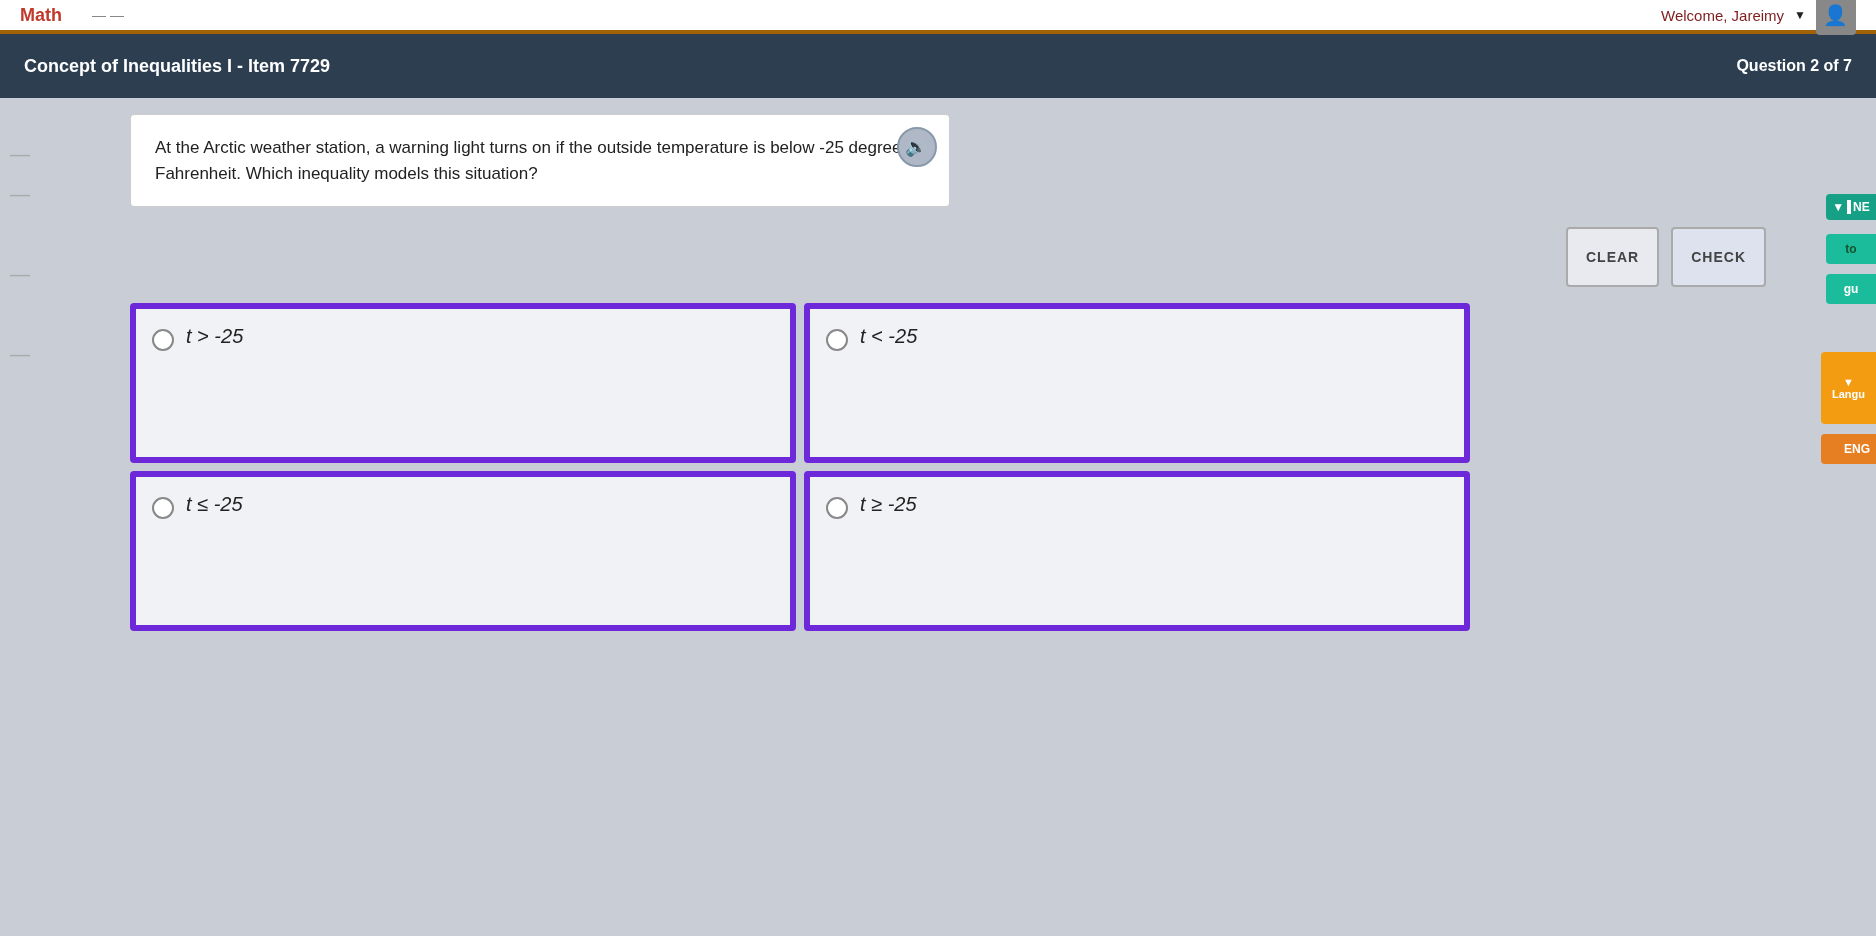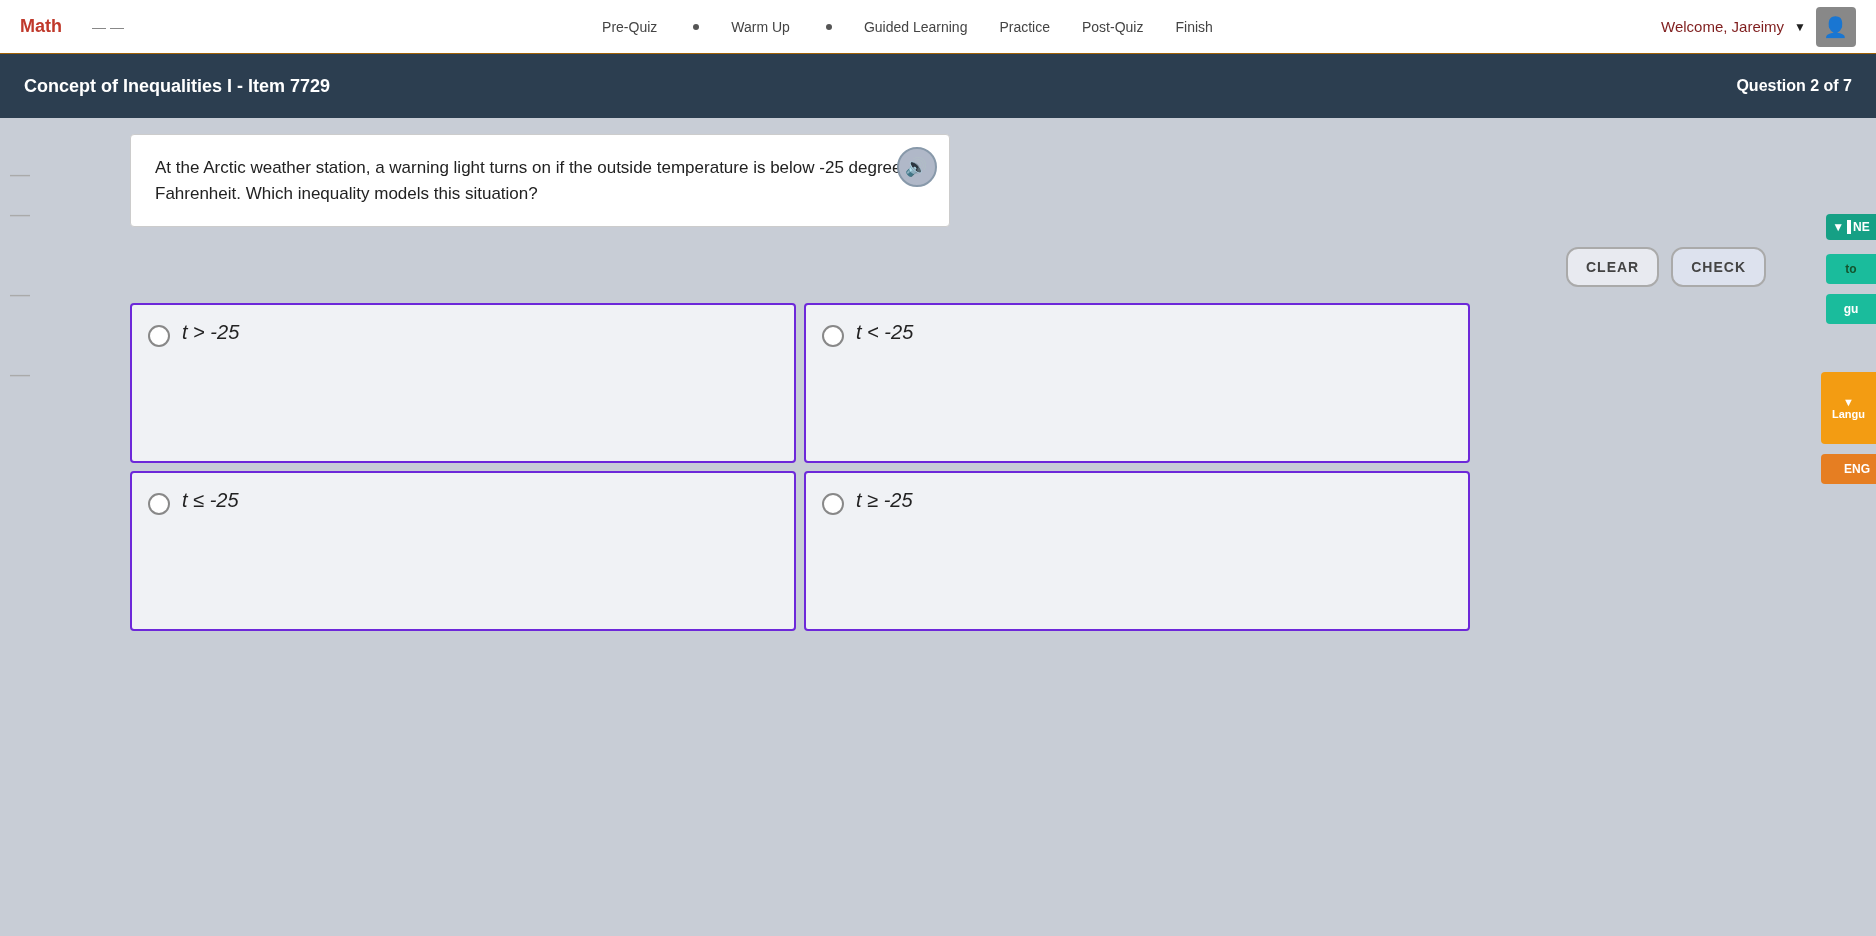--- a/index.html
+++ b/index.html
@@ -7,25 +7,25 @@
       font-family: Arial, sans-serif;
       background: #c8cdd6;
       width: 1876px;
       min-height: 936px;
       overflow: hidden;
     }
 
     
     .top-nav {
       background: #ffffff;
-      height: 54px;
+      height: 34px;
       display: flex;
       align-items: center;
       padding: 0 20px;
-      border-bottom: 1px solid #a16207;
+      border-bottom: 4px solid #a16207;
       position: relative;
     }
     .nav-math {
       color: #c0392b;
       font-weight: bold;
       font-size: 18px;
       margin-right: 30px;
     }
     .nav-dashes {
       color: #888;
@@ -154,23 +154,23 @@
 
     
     .buttons-row {
       display: flex;
       justify-content: flex-end;
       gap: 12px;
       margin-bottom: 16px;
       padding-right: 40px;
     }
     .btn-clear, .btn-check {
-      padding: 10px 18px;
+      padding: 20px 18px;
       border: 2px solid #aaa;
-      border-radius: 12px;
+      border-radius: 4px;
       background: #e8eaf0;
       color: #444;
       font-size: 14px;
       font-weight: bold;
       cursor: pointer;
       letter-spacing: 1px;
     }
     .btn-check {
       background: #dde2ee;
     }
@@ -178,21 +178,21 @@
     
     .answer-grid {
       display: grid;
       grid-template-columns: 1fr 1fr;
       grid-template-rows: auto auto;
       gap: 8px;
       max-width: 1340px;
     }
     .answer-option {
       background: #f0f2f5;
-      border: 2px solid #6d28d9;
+      border: 6px solid #6d28d9;
       border-radius: 4px;
       min-height: 160px;
       display: flex;
       align-items: flex-start;
       padding: 16px 16px;
       position: relative;
       cursor: pointer;
     }
     .radio-btn {
       width: 22px;
@@ -225,32 +225,20 @@
       flex-shrink: 0;
     }
   </style>
 </head>
 <body>
 
 <div class="top-nav">
   <span class="nav-math">Math</span>
   <span class="nav-dashes">— —</span>
 
-  <div class="nav-steps">
-    <span class="nav-step">Pre-Quiz</span>
-    <span class="nav-step-dot"></span>
-    <span class="nav-step">Warm Up</span>
-    <span class="nav-step-dot"></span>
-    <span class="nav-step" style="text-align:center;">
-      <span>Guided Learning</span>
-    </span>
-    <span class="nav-step">Practice</span>
-    <span class="nav-step">Post-Quiz</span>
-    <span class="nav-step">Finish</span>
-  </div>
 
   <div class="welcome-area">
     <span class="welcome-text">Welcome, Jareimy</span>
     <span class="welcome-arrow">▼</span>
     <div class="avatar">👤</div>
   </div>
 </div>
 
 <div class="header-bar">
   <span class="header-title">Concept of Inequalities I - Item 7729</span>

